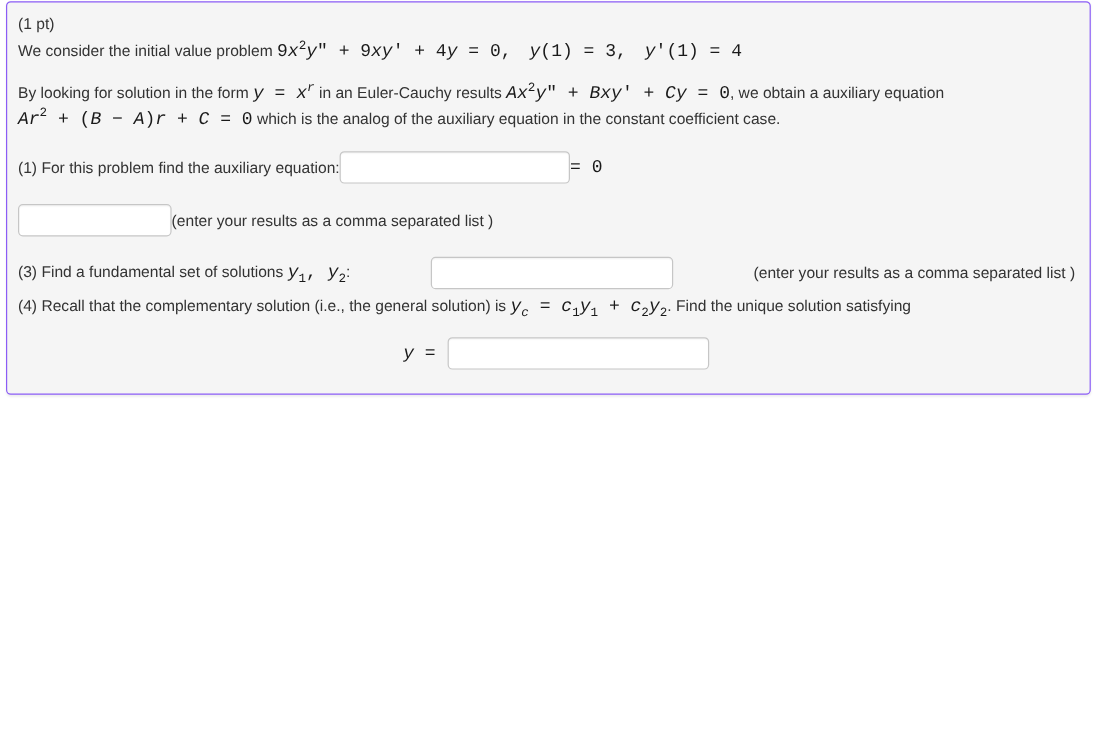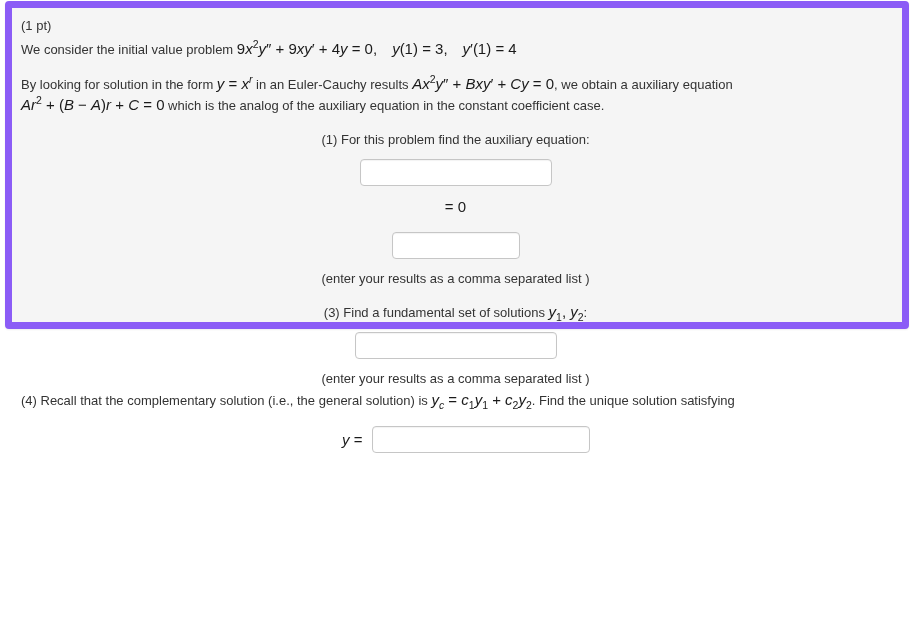--- a/index.html
+++ b/index.html
@@ -11,27 +11,27 @@
     font-family: "Liberation Sans", sans-serif;
     font-size: 13px;
     color: #333333;
     overflow: hidden;
   }
   .panel {
     box-sizing: border-box;
     margin: 1px 15px 0 5px;
     height: 328px;
     background: #f5f5f5;
-    border: 7px solid #8b5cf6;
+    border: 1px solid #8b5cf6;
     border-radius: 4px;
     box-shadow: 0 1px 2px rgba(0,0,0,0.07);
     padding: 10px 12px 0 9px;
   }
   .math {
-    font-family: Liberation Sans, sans-serif;
+    font-family: Liberation Mono, monospace;
     font-size: 15px;
     color: #1a1a1a;
     white-space: nowrap;
   }
   .math sup, .math sub {
     font-size: 10.5px;
     line-height: 0;
   }
   .pt { line-height: 16px; }
   .intro {
@@ -42,27 +42,26 @@
     margin: 12px 0 0 0;
     line-height: 20px;
   }
   .q4 {
     margin: 4px 0 0 0;
     line-height: 20px;
   }
   .qrow {
     display: flex;
     align-items: center;
-    gap: 12px;
+    gap: 0;
     white-space: nowrap;
-    flex-direction: column;
   }
   .qrow1 { margin-top: 16px; }
   .qrow2 { margin-top: 17px; }
-  .qrow3 { margin-top: 17px; }
+  .qrow3 { margin-top: 17px; justify-content: space-between; }
   .answer-row {
     display: flex;
     align-items: center;
     gap: 10px;
     margin: 15px 0 0 321px;
   }
   input.ans {
     box-sizing: border-box;
     height: 27px;
     border: 1px solid #c6c6c6;

